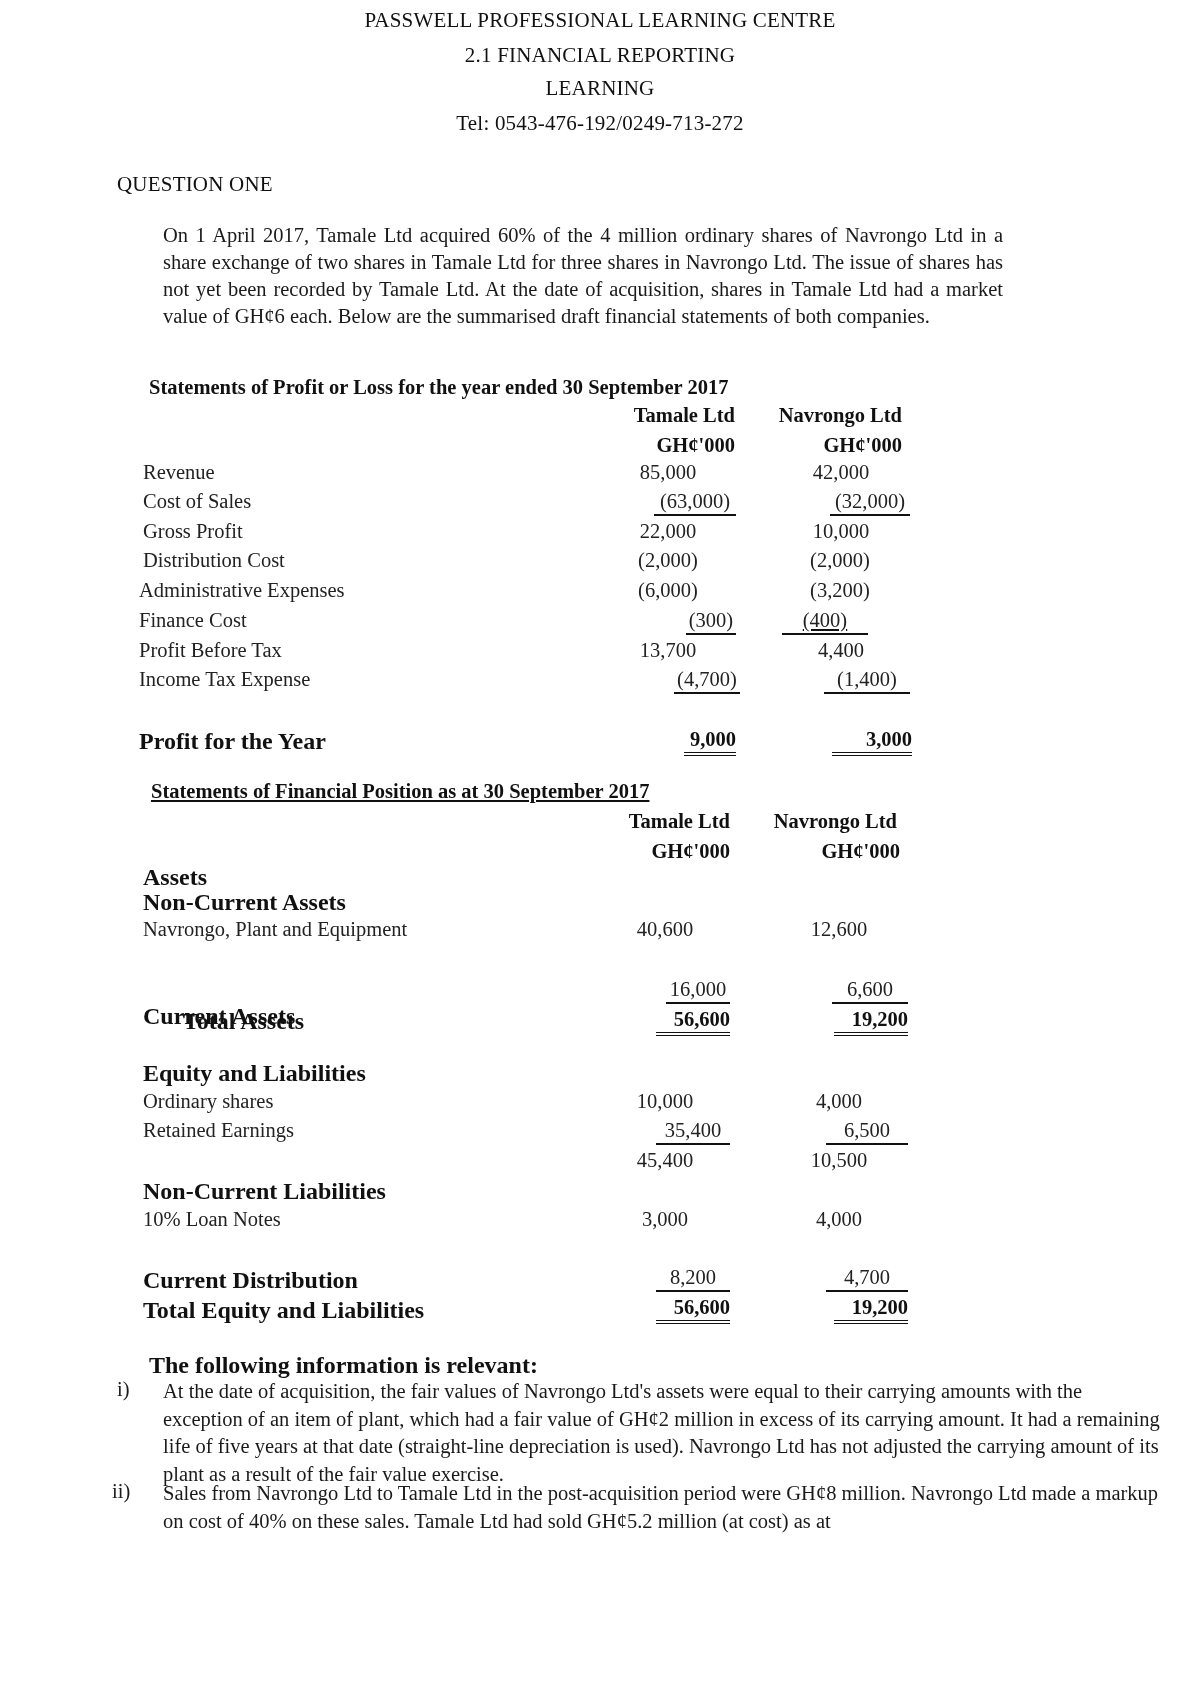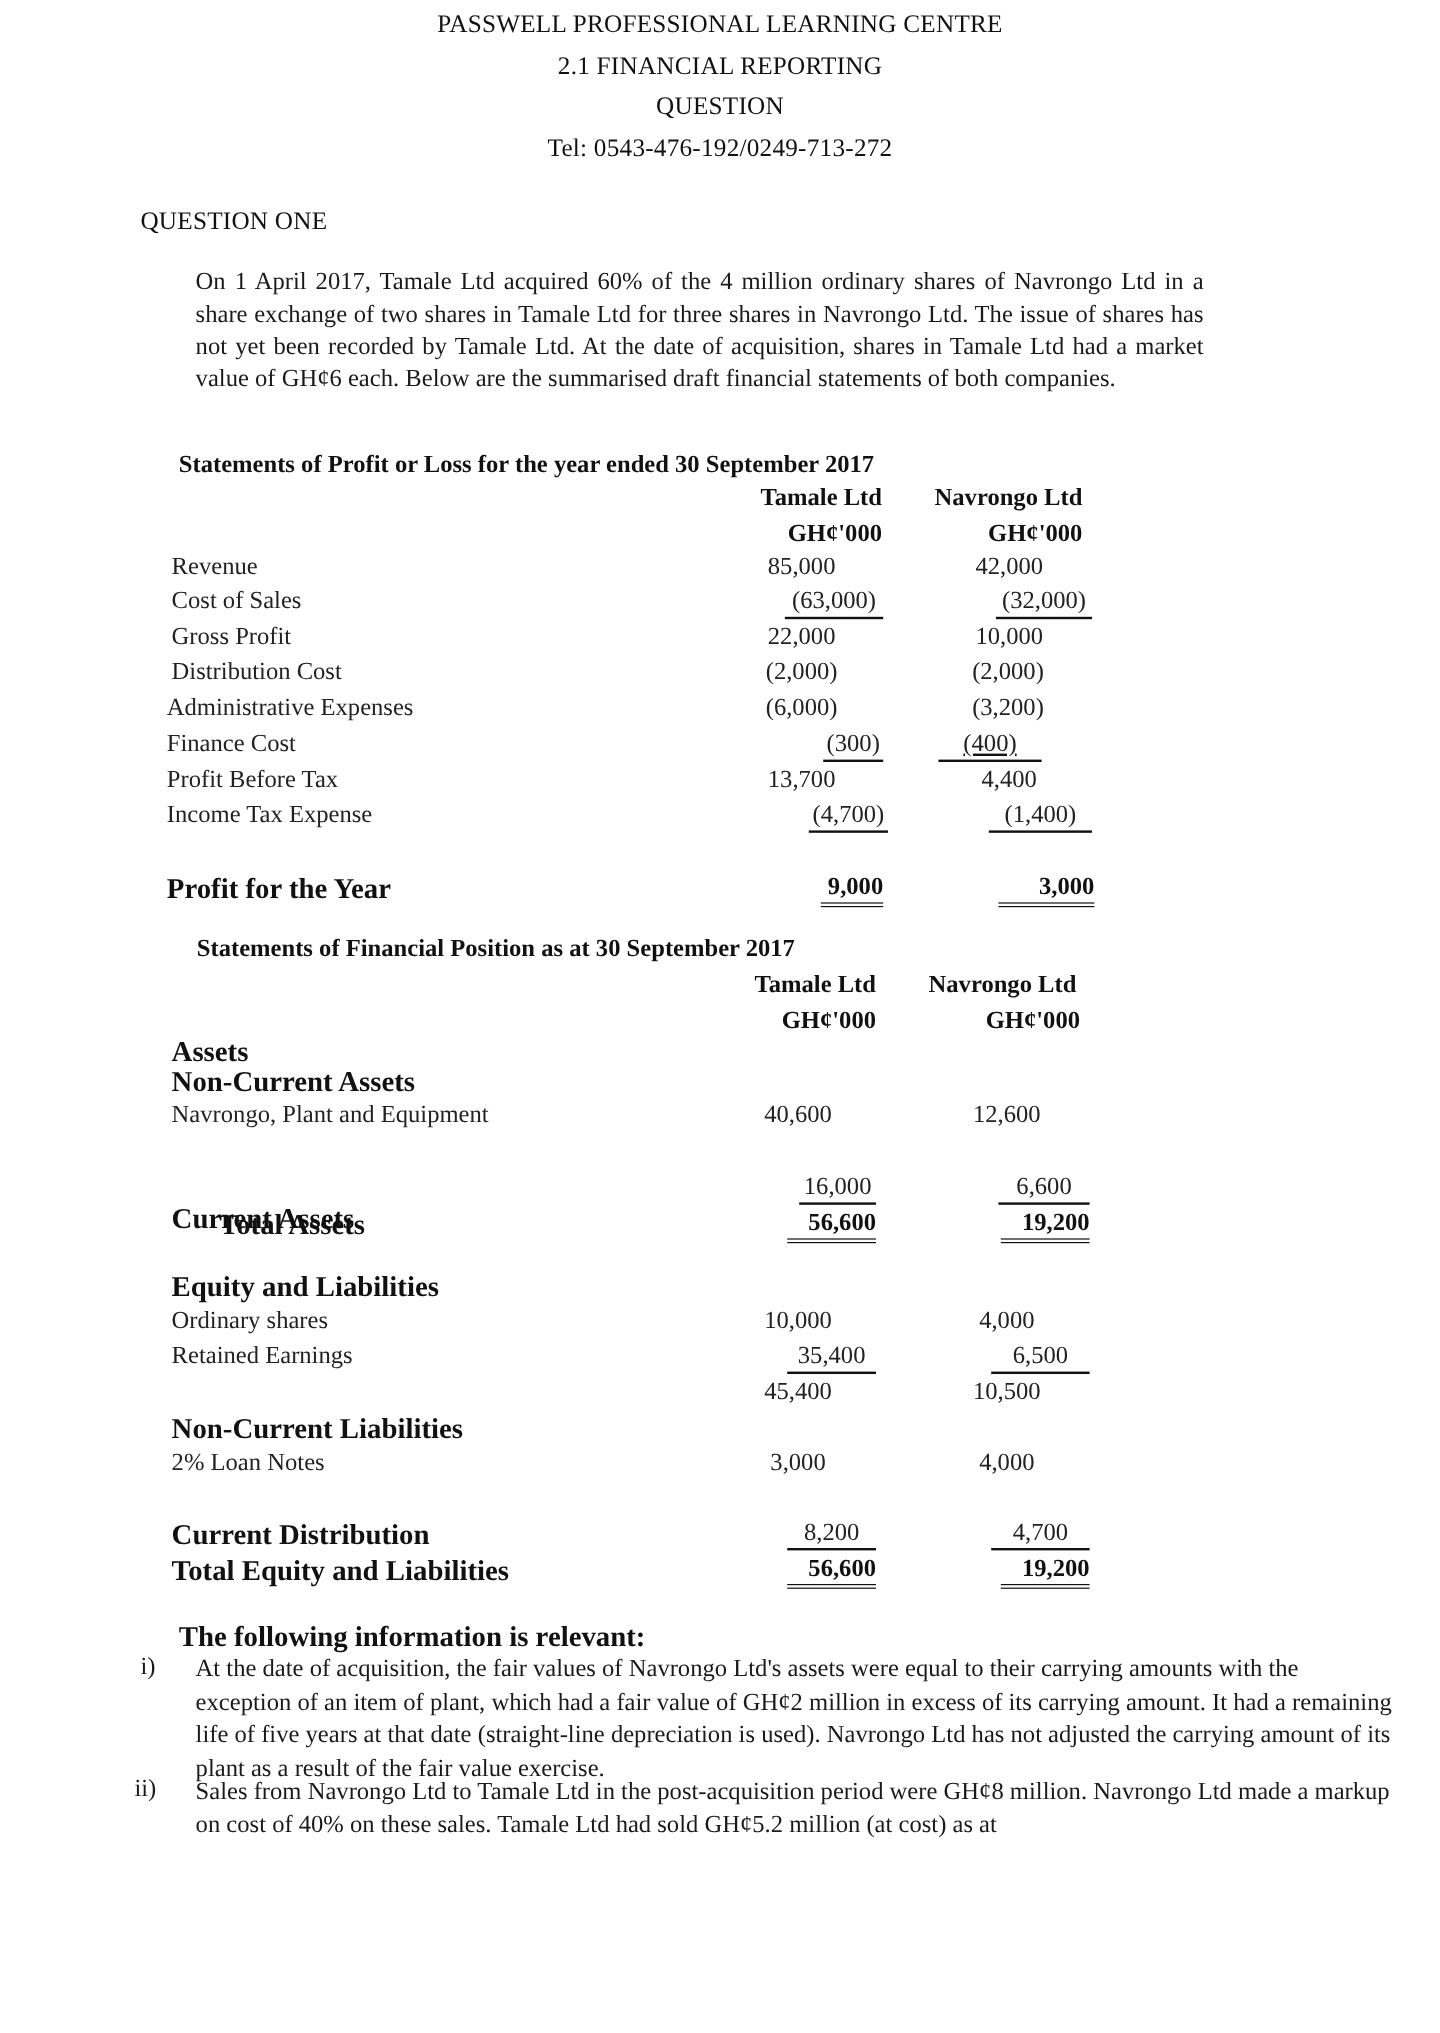--- a/index.html
+++ b/index.html
@@ -28,21 +28,21 @@
       position: absolute; left: 163px; width: 1000px;
       font-size: 20.5px; line-height: 27.5px; color: #1a1a1a;
     }
     .note-marker { position: absolute; font-size: 20.5px; color: #1a1a1a; }
   </style>
 </head>
 <body>
 
 <div class="abs center hdr" style="top:8px;">PASSWELL PROFESSIONAL LEARNING CENTRE</div>
 <div class="abs center hdr" style="top:43px;">2.1 FINANCIAL REPORTING</div>
-<div class="abs center hdr" style="top:76px;">QUESTION</div>
+<div class="abs center hdr" style="top:76px;">LEARNING</div>
 <div class="abs center hdr" style="top:111px;">Tel: 0543-476-192/0249-713-272</div>
 
 <div class="abs hdr" style="left:117px; top:172px;">QUESTION ONE</div>
 <div class="para" style="top:222px;">On 1 April 2017, Tamale Ltd acquired 60% of the 4 million ordinary shares of Navrongo Ltd in a share exchange of two shares in Tamale Ltd for three shares in Navrongo Ltd. The issue of shares has not yet been recorded by Tamale Ltd. At the date of acquisition, shares in Tamale Ltd had a market value of GH¢6 each. Below are the summarised draft financial statements of both companies.</div>
 
 <div class="abs sec-title" style="left:149px; top:376px;">Statements of Profit or Loss for the year ended 30 September 2017</div>
 <div class="abs colhead" style="left:610px; width:125px; top:404px;">Tamale Ltd</div>
 <div class="abs colhead" style="left:760px; width:142px; top:404px;">Navrongo Ltd</div>
 <div class="abs colhead" style="left:610px; width:125px; top:434px;">GH¢'000</div>
 <div class="abs colhead" style="left:760px; width:142px; top:434px;">GH¢'000</div>
@@ -95,21 +95,21 @@
 
   <div class="abs lbl-b" style="left:139px; top:728px;">Profit for the Year</div>
   <div class="abs" style="left:684px; width:52px; top:728px;">
       <div class="num-b dul">9,000</div>
     </div>
   <div class="abs" style="left:832px; width:80px; top:728px;">
       <div class="num-b dul">3,000</div>
     </div>
 </div>
 
-<div class="abs sec-title" style="left:164px; top:780px;">Statements of Financial Position as at 30 September 2017</div>
+<div class="abs sec-title" style="left:151px; top:780px;text-decoration:underline;">Statements of Financial Position as at 30 September 2017</div>
 <div class="abs colhead" style="left:605px; width:125px; top:810px;">Tamale Ltd</div>
 <div class="abs colhead" style="left:755px; width:142px; top:810px;">Navrongo Ltd</div>
 <div class="abs colhead" style="left:605px; width:125px; top:840px;">GH¢'000</div>
 <div class="abs colhead" style="left:755px; width:145px; top:840px;">GH¢'000</div>
 
 <div>
   <div class="abs lbl-b" style="left:143px; top:864px;">Assets</div>
   <div class="abs lbl-b" style="left:143px; top:889px;">Non-Current Assets</div>
 
   <div class="abs lbl" style="left:143px; top:918px;">Navrongo, Plant and Equipment</div>
@@ -144,21 +144,21 @@
     </div>
   <div class="abs" style="left:826px; width:82px; top:1119px;">
       <div class="num ul">6,500</div>
     </div>
 
   <div class="abs num" style="left:600px; width:130px; top:1149px;">45,400</div>
   <div class="abs num" style="left:770px; width:138px; top:1149px;">10,500</div>
 
   <div class="abs lbl-b" style="left:143px; top:1178px;">Non-Current Liabilities</div>
 
-  <div class="abs lbl" style="left:143px; top:1208px;">2% Loan Notes</div>
+  <div class="abs lbl" style="left:143px; top:1208px;">10% Loan Notes</div>
   <div class="abs num" style="left:600px; width:130px; top:1208px;">3,000</div>
   <div class="abs num" style="left:770px; width:138px; top:1208px;">4,000</div>
 
   <div class="abs lbl-b" style="left:143px; top:1267px;">Current Distribution</div>
   <div class="abs" style="left:656px; width:74px; top:1266px;">
       <div class="num ul">8,200</div>
     </div>
   <div class="abs" style="left:826px; width:82px; top:1266px;">
       <div class="num ul">4,700</div>
     </div>

